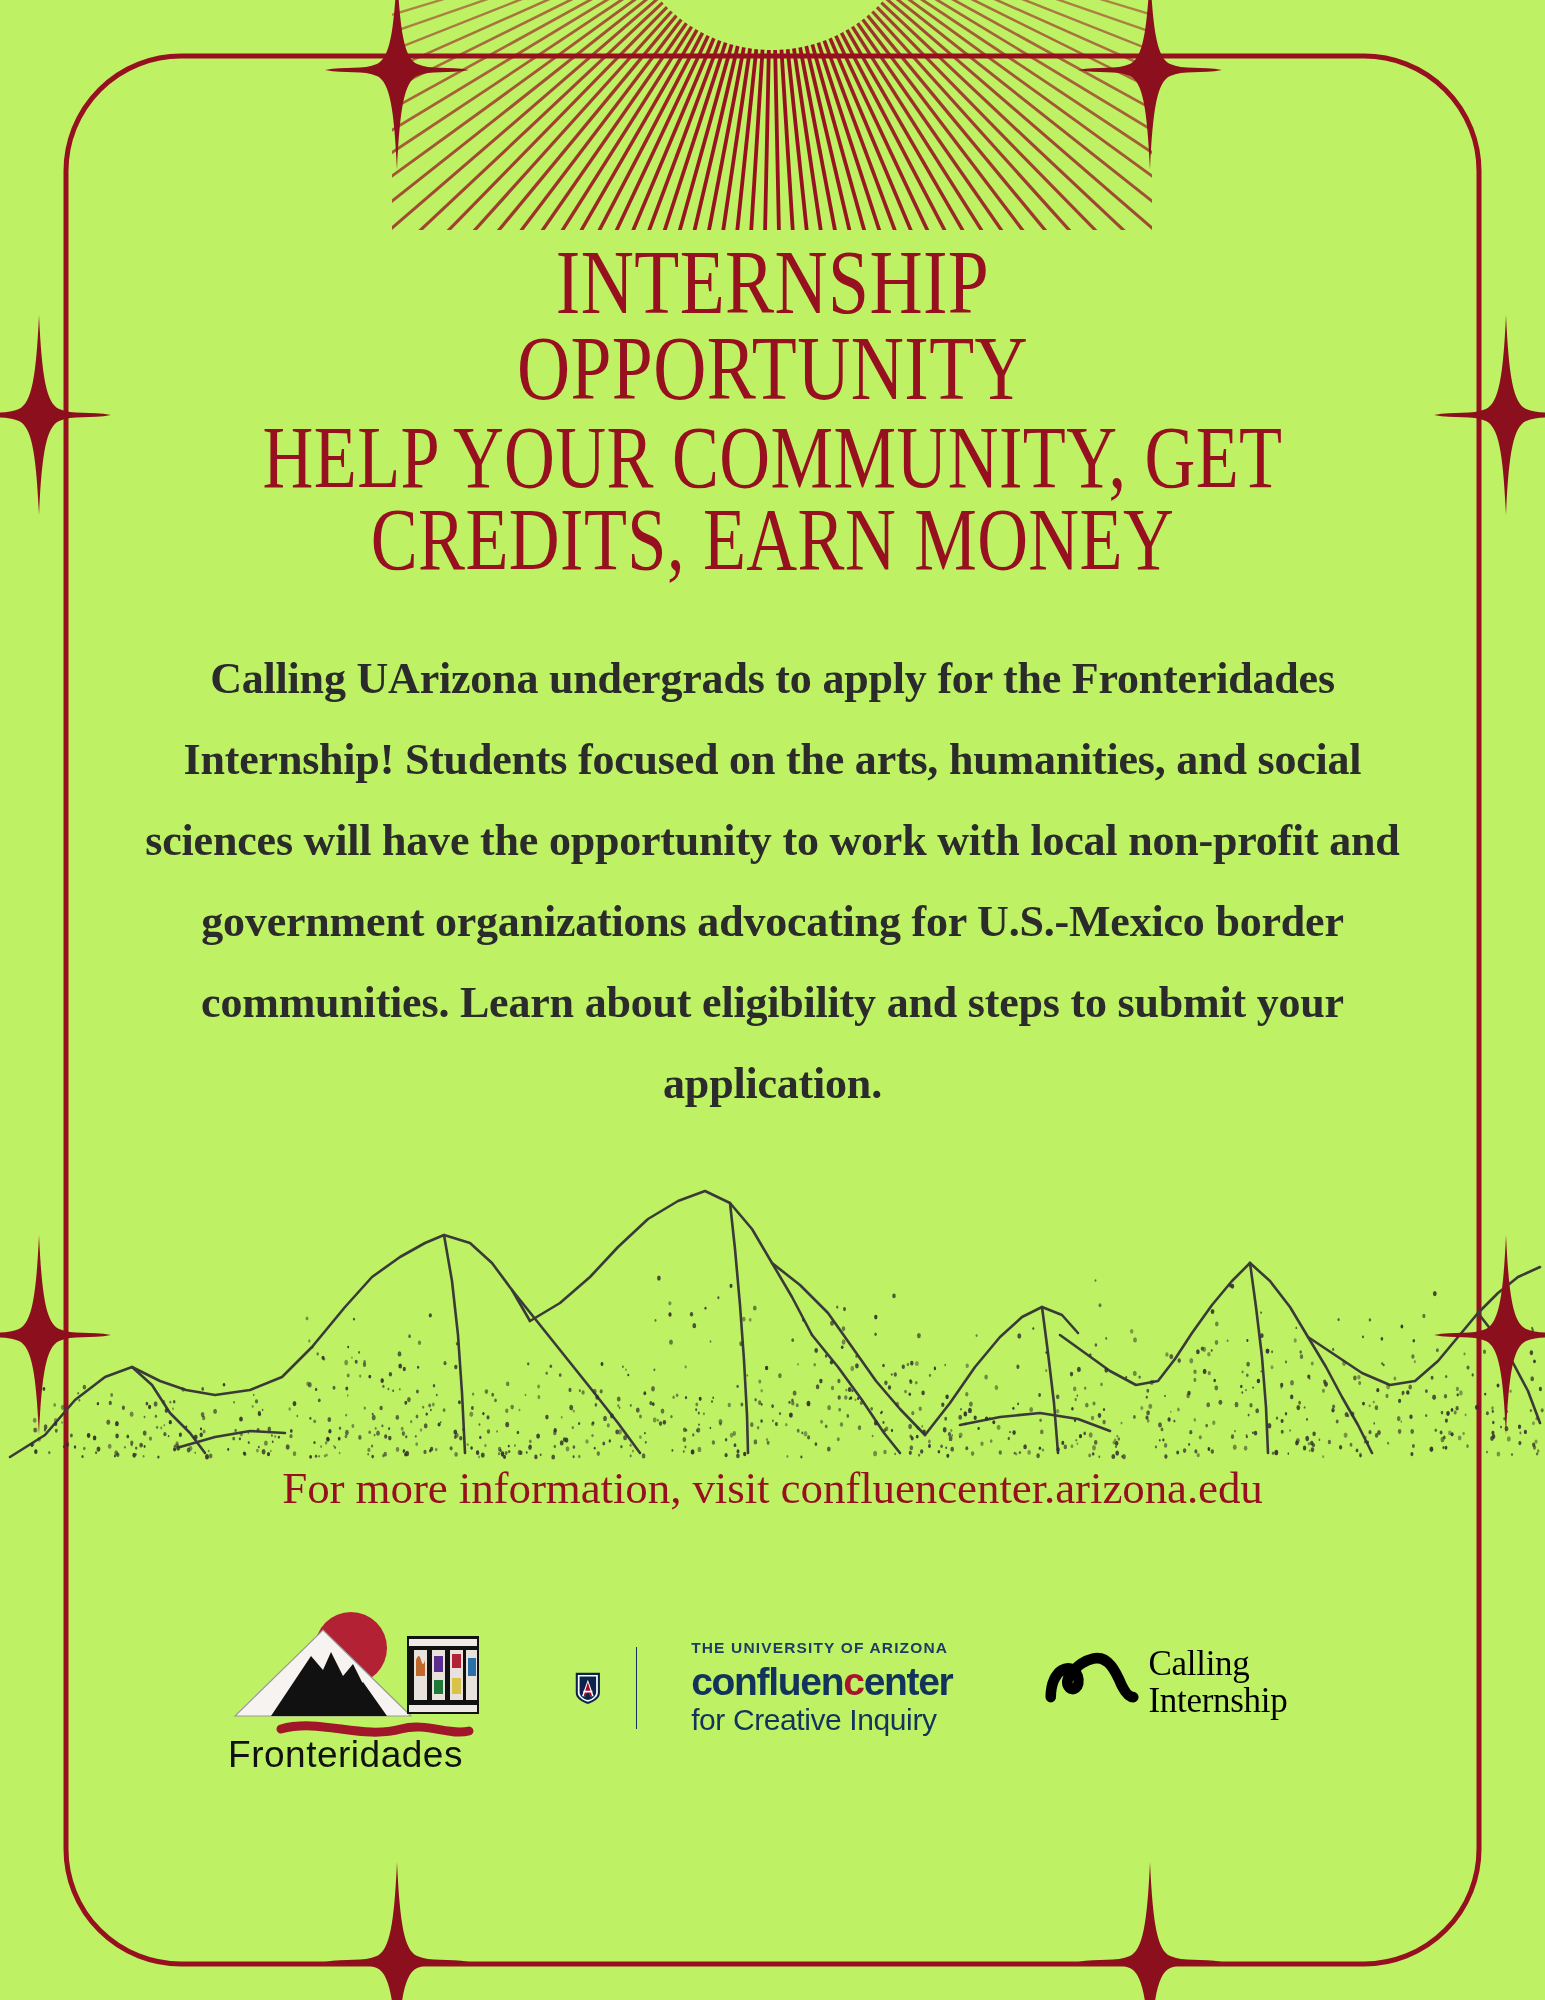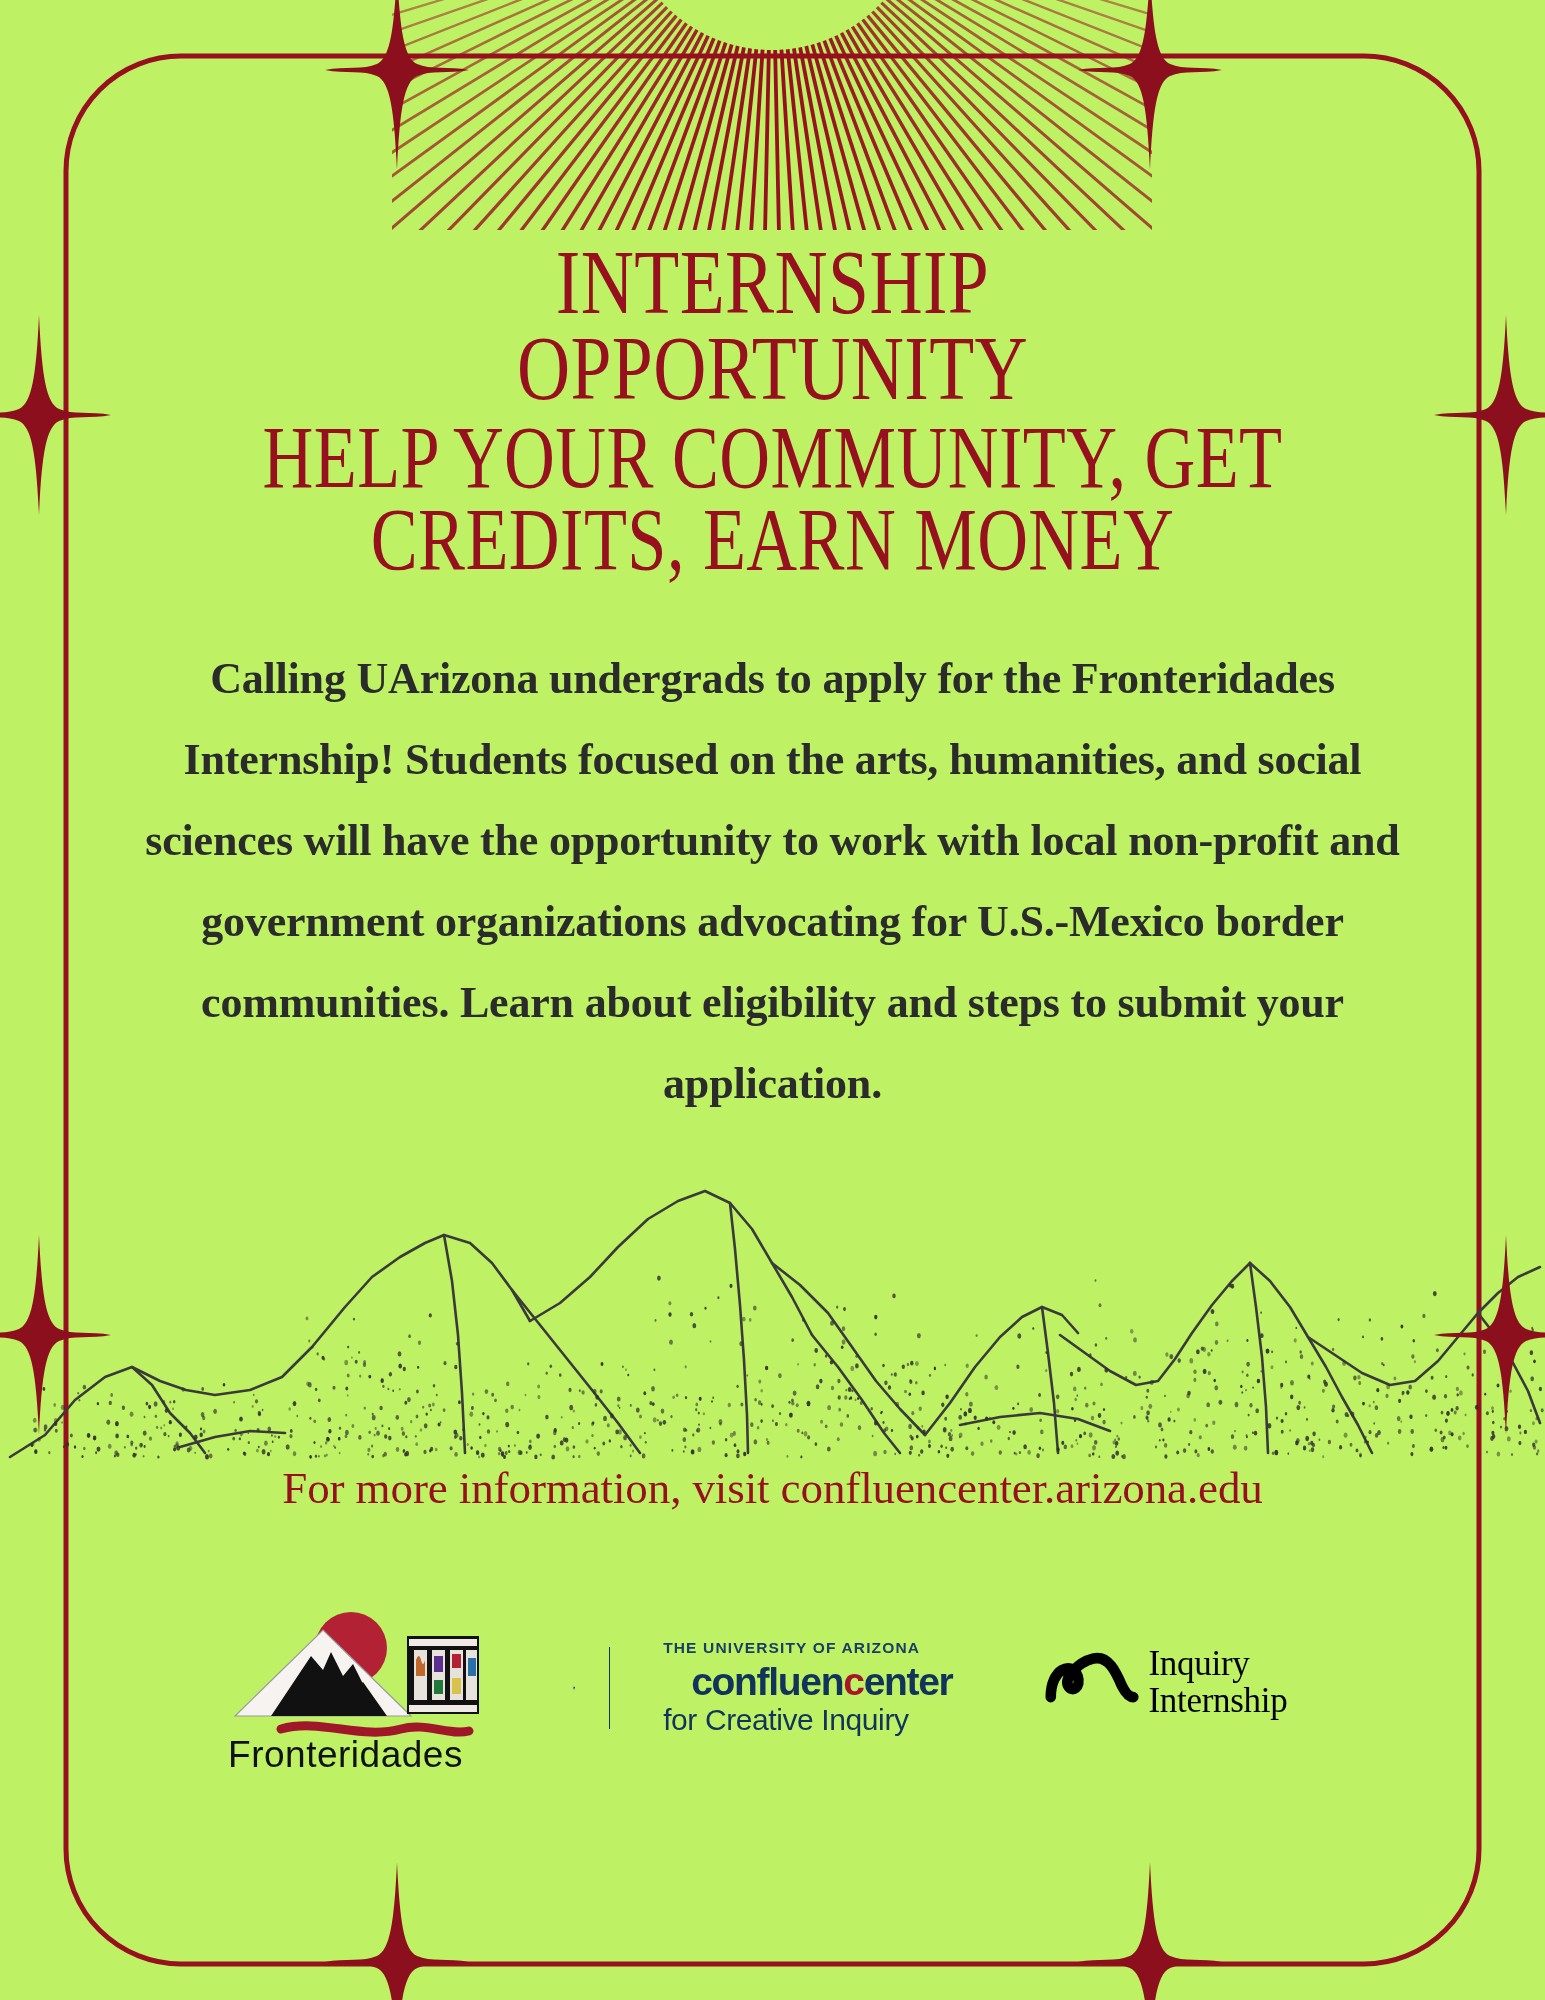--- a/index.html
+++ b/index.html
@@ -121,21 +121,20 @@
     font-weight: 600;
     margin-bottom: 5px;
   }
   .cc-main {
     font-family: "Liberation Sans", sans-serif;
     font-size: 39px;
     font-weight: 700;
     color: #12335c;
     letter-spacing: -1.3px;
     line-height: 1;
-    margin-left: 28px;
   }
   .cc-main .cc-red { color: #a8142b; }
   .cc-sub {
     font-family: "Liberation Sans", sans-serif;
     font-size: 30px;
     font-weight: 400;
     color: #12335c;
     letter-spacing: -0.4px;
     line-height: 1.12;
     margin-top: 2px;
@@ -1282,20 +1281,20 @@
         <div class="cc-sub">for Creative Inquiry</div>
       </div>
     </div>
 
     <div class="logo logo-mellon">
       <svg viewBox="0 0 100 60" width="96" height="58" aria-hidden="true" style="position:absolute;left:0;top:14px;">
         <path d="M6 52 C6 22 28 14 34 30 C38 42 28 48 24 40 C20 32 34 16 50 12
                  C66 8 74 26 80 40 C84 48 88 52 92 52" fill="none" stroke="#000" stroke-width="11" stroke-linecap="round" stroke-linejoin="round"></path>
       </svg>
       <div class="mf-text">
-        <div>Inquiry</div>
+        <div>Calling</div>
         <div>Internship</div>
       </div>
     </div>
 
   </div>
 
 </div>
 
 </body></html>

